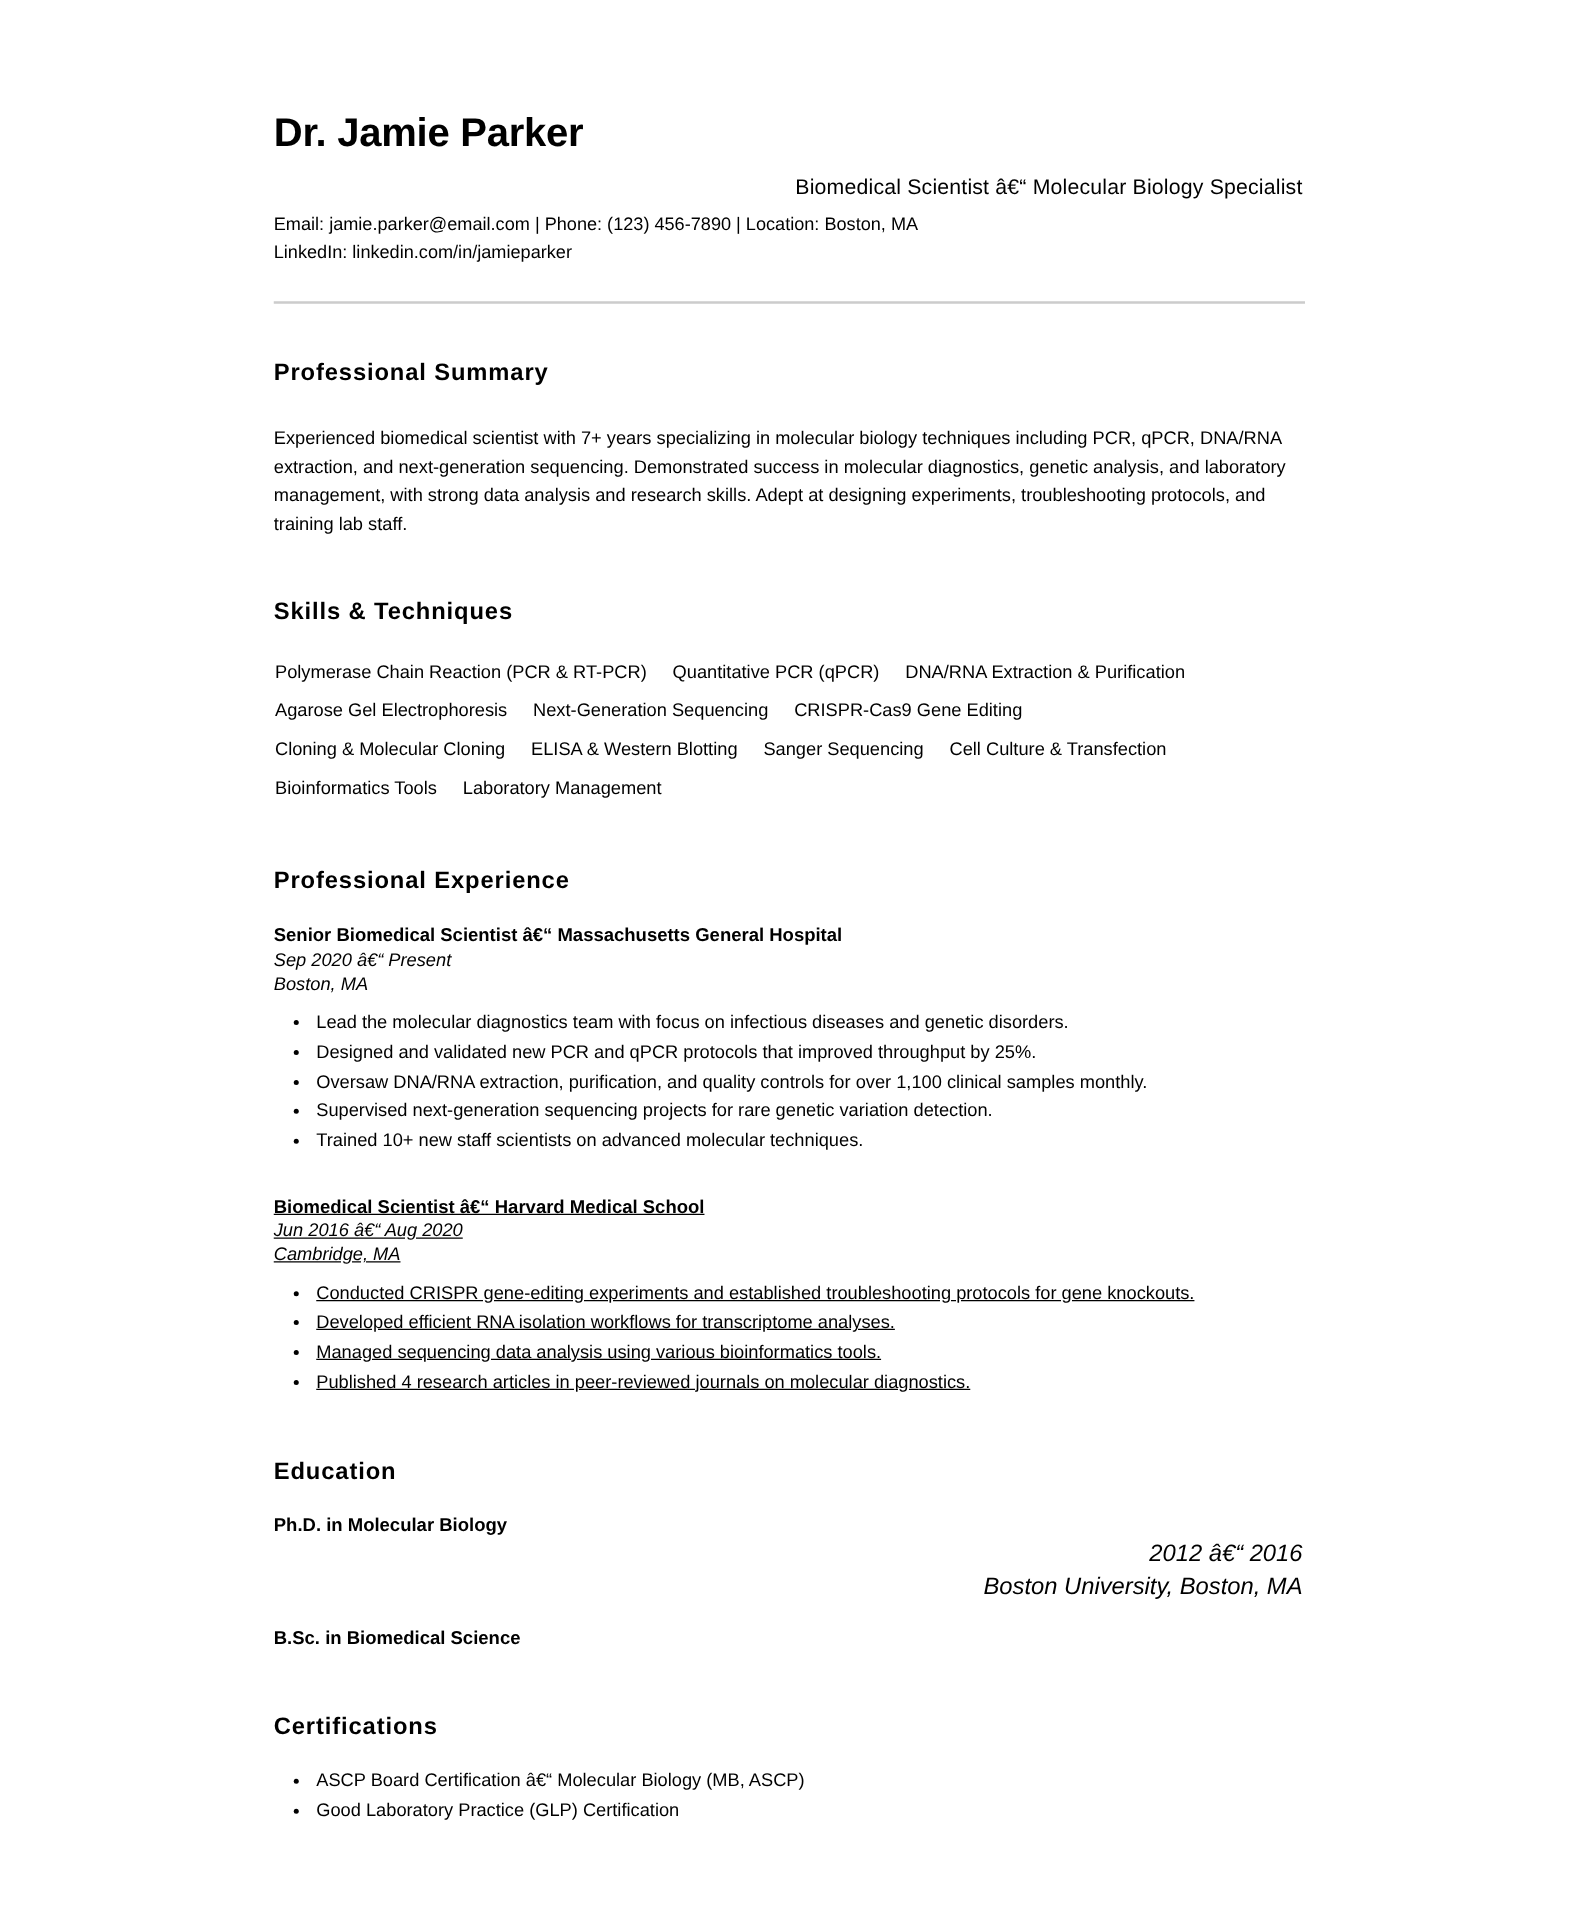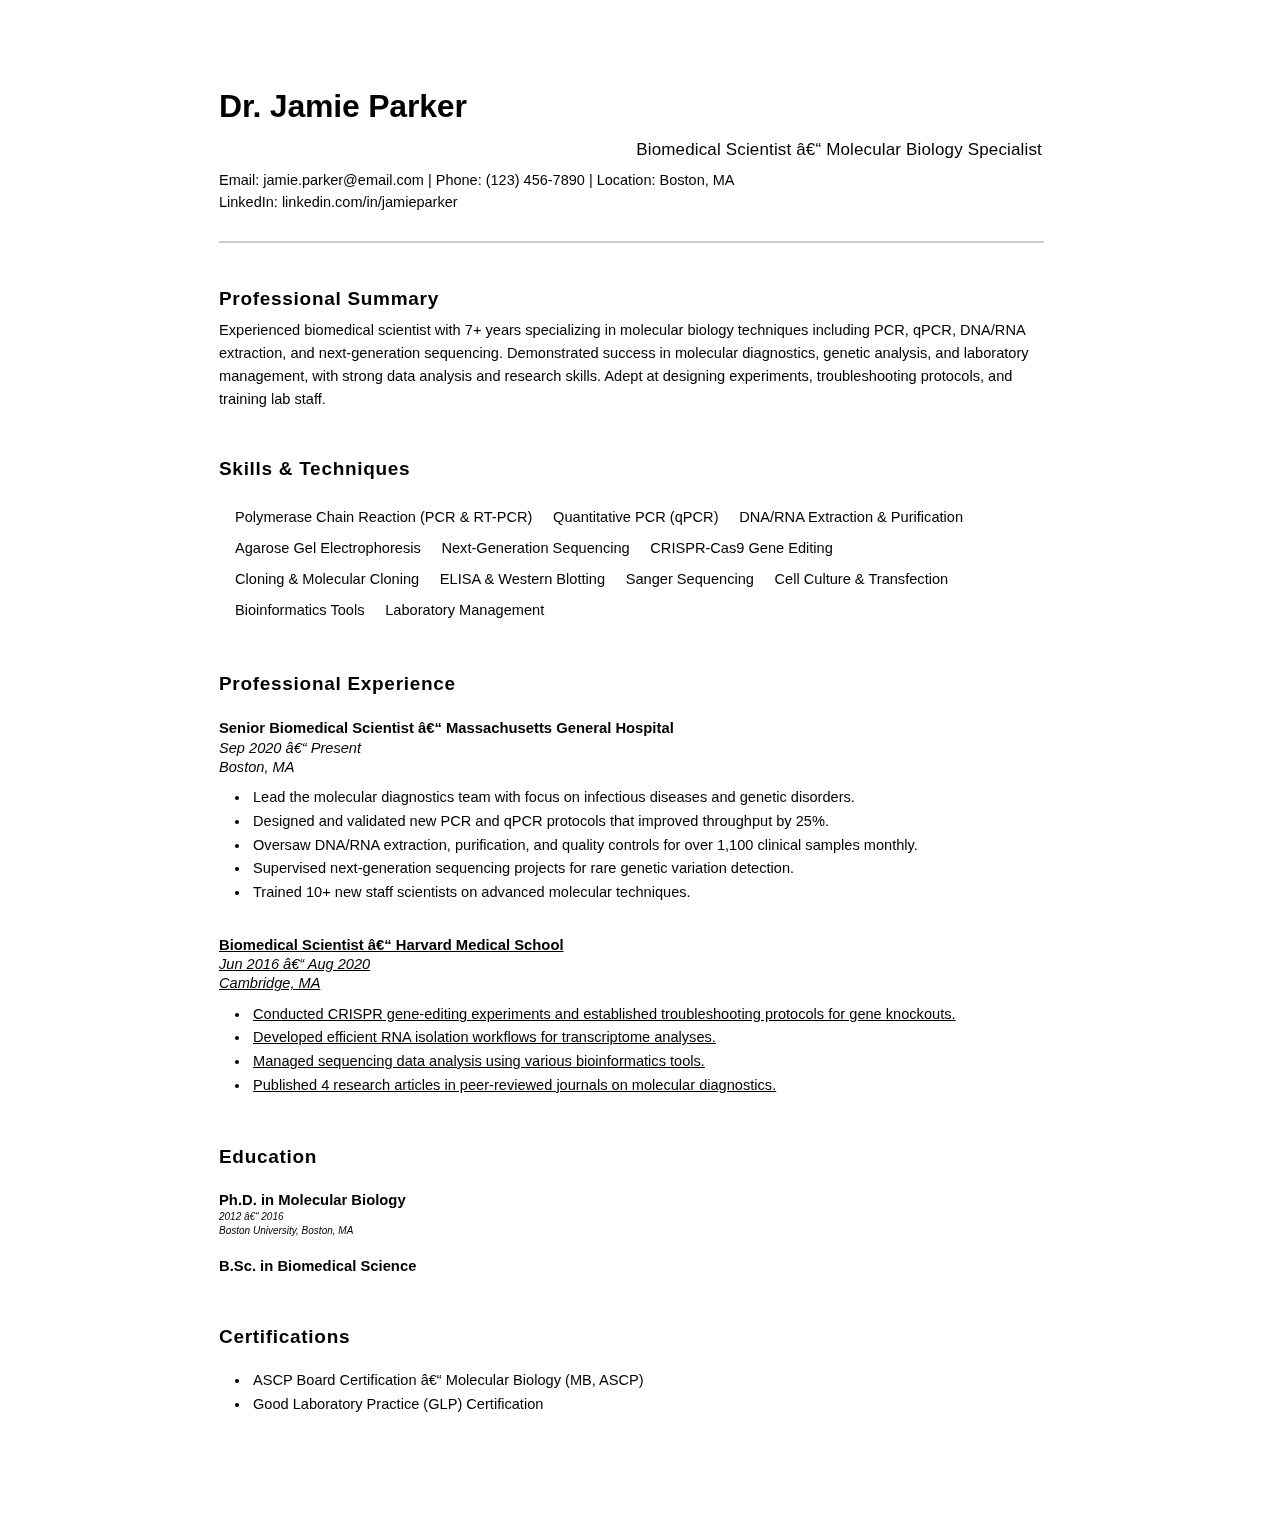--- a/index.html
+++ b/index.html
@@ -59,27 +59,27 @@
   }
   .sec-summary       { padding-top: 45px; }
   .sec-skills        { padding-top: 47px; }
   .sec-experience    { padding-top: 47px; }
   .sec-education     { padding-top: 49px; }
   .sec-certifications{ padding-top: 50px; }
 
   .summary-text {
     font-size: 14.6px;
     line-height: 1.57;
-    margin: 9px 0 0 0;
+    margin: 30px 0 0 0;
     max-width: 815px;
   }
 
   
   .skills-list {
-    margin: 20px 0 0 16px;
+    margin: 20px 0 0 1px;
     padding: 0;
     list-style: none;
     max-width: 790px;
     line-height: 1.95;
   }
   .skills-list li {
     display: inline;
     font-size: 14.6px;
     white-space: nowrap;
   }
@@ -117,24 +117,25 @@
   
   .edu-entry { margin-top: 22px; }
   .edu-entry + .edu-entry { margin-top: 20px; }
   .edu-degree {
     font-size: 14.8px;
     font-weight: bold;
     line-height: 1.32;
     margin: 0;
   }
   .edu-years, .edu-school {
-    font-size: 10px;
+    font-size: 19px;
     font-style: italic;
     line-height: 1.32;
     margin: 0;
+    text-align: right;
   }
 
   
   .cert-list {
     margin: 20px 0 0 0;
     padding-left: 31px;
     list-style-type: disc;
   }
   .cert-list li {
     font-size: 14.6px;

